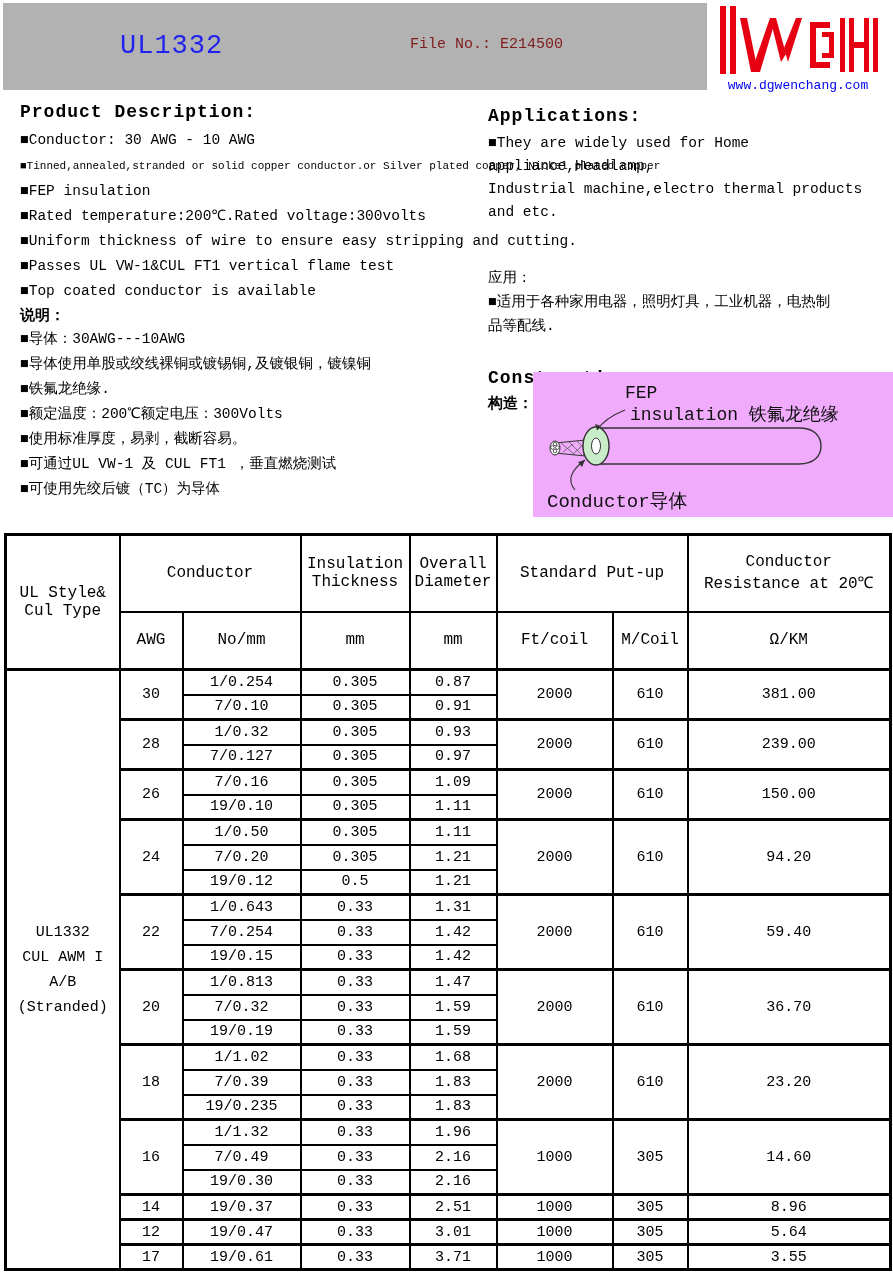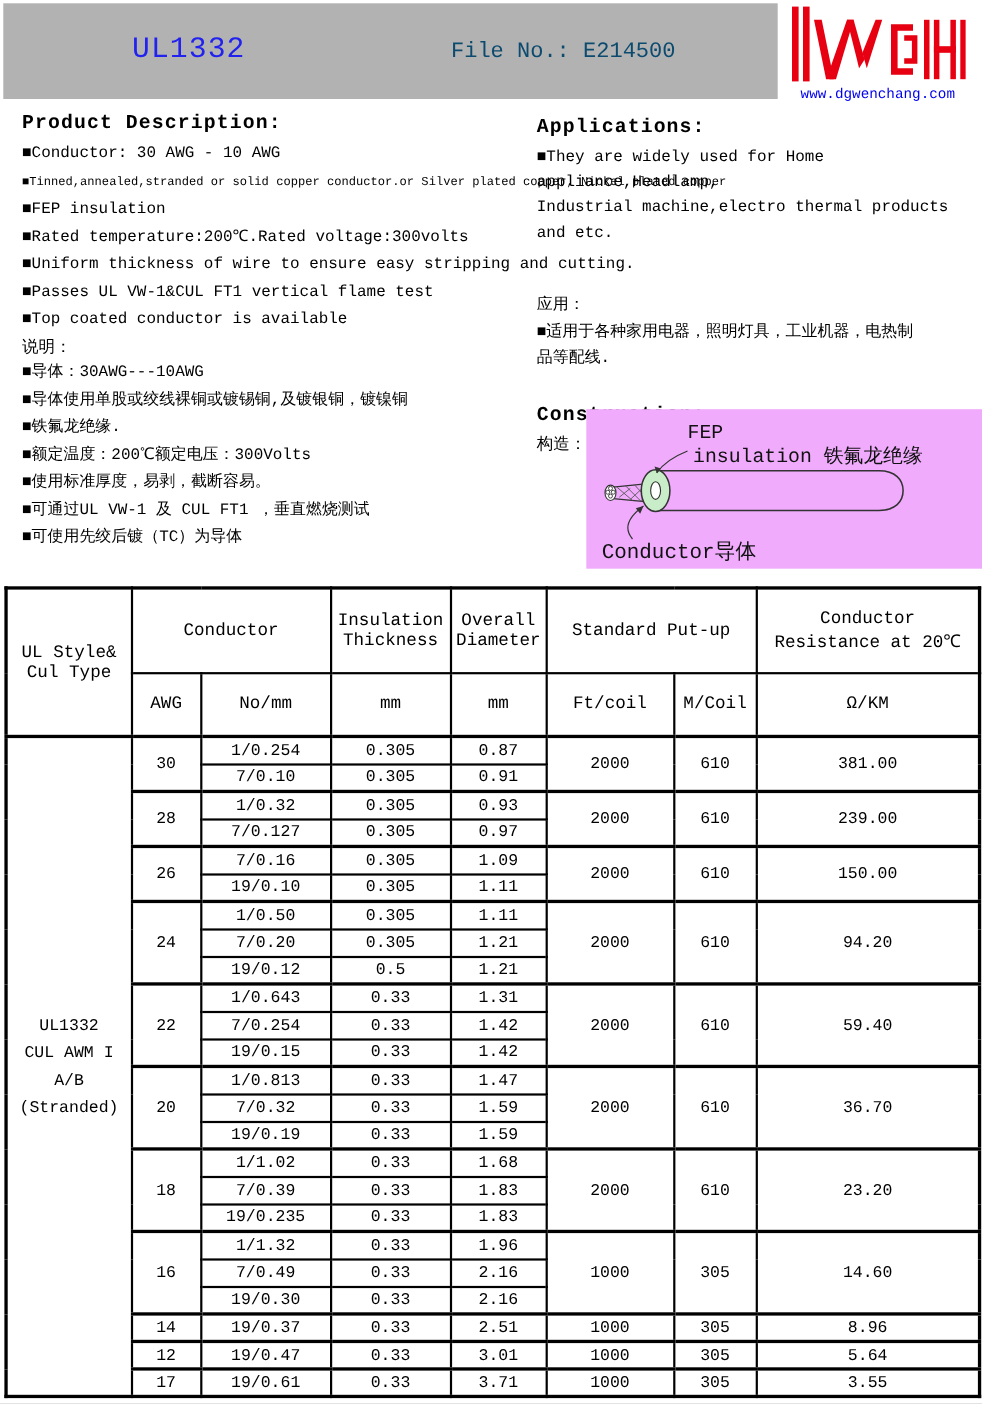--- a/index.html
+++ b/index.html
@@ -2,30 +2,30 @@
 <html><head>
 <meta charset="utf-8">
 <style>
   * { margin:0; padding:0; box-sizing:border-box; }
   body { background:#888; font-family:"Liberation Mono","DejaVu Sans Mono",monospace; }
   .page { position:relative; width:893px; height:1276px; background:#fff; margin:0 auto; overflow:hidden; color:#000; }
 
   
   .topbar { position:absolute; left:3px; top:3px; width:704px; height:87px; background:#b2b2b2; }
   .doc-title { position:absolute; left:117px; top:28px; font-size:27px; color:#2222ee; letter-spacing:1px; }
-  .file-no   { position:absolute; left:407px; top:33px; font-size:20px; color:#0c4a6e; }
+  .file-no   { position:absolute; left:407px; top:33px; font-size:15px; color:#7f1d1d; }
   .logo-wrap { position:absolute; left:708px; top:4px; width:180px; height:95px; text-align:center; }
   .logo-svg  { display:block; margin:0 auto; }
   .site-link { display:inline-block; margin-top:2px; font-size:13px; color:#0000ee; cursor:pointer; }
 
   
   .col-left  { position:absolute; left:8px;  top:102px; width:478px;margin-left:12px; }
   .col-right { position:absolute; left:488px; top:106px; width:400px; }
   .h1 { font-size:18px; font-weight:bold; letter-spacing:1px; margin-bottom:6px; }
-  .h2cn { font-size:15px; font-weight:normal; margin:2px 0; }
+  .h2cn { font-size:15px; font-weight:bold; margin:2px 0; }
   .li { font-size:14.5px; line-height:25px; white-space:nowrap; }
   .li.small { font-size:11px; line-height:26px; }
   .apps-en .li { line-height:23px; white-space:normal; }
   .apps-cn { margin-top:42px; }
   .apps-cn .li { line-height:24px; white-space:normal; }
   .construction { margin-top:30px; }
   .green-box { position:absolute; left:533px; top:372px; width:366px; height:145px; background:#f0abfc; }
 
   
   .dtable { position:absolute; left:4px; top:533px; border-collapse:collapse; table-layout:fixed; width:885px;

